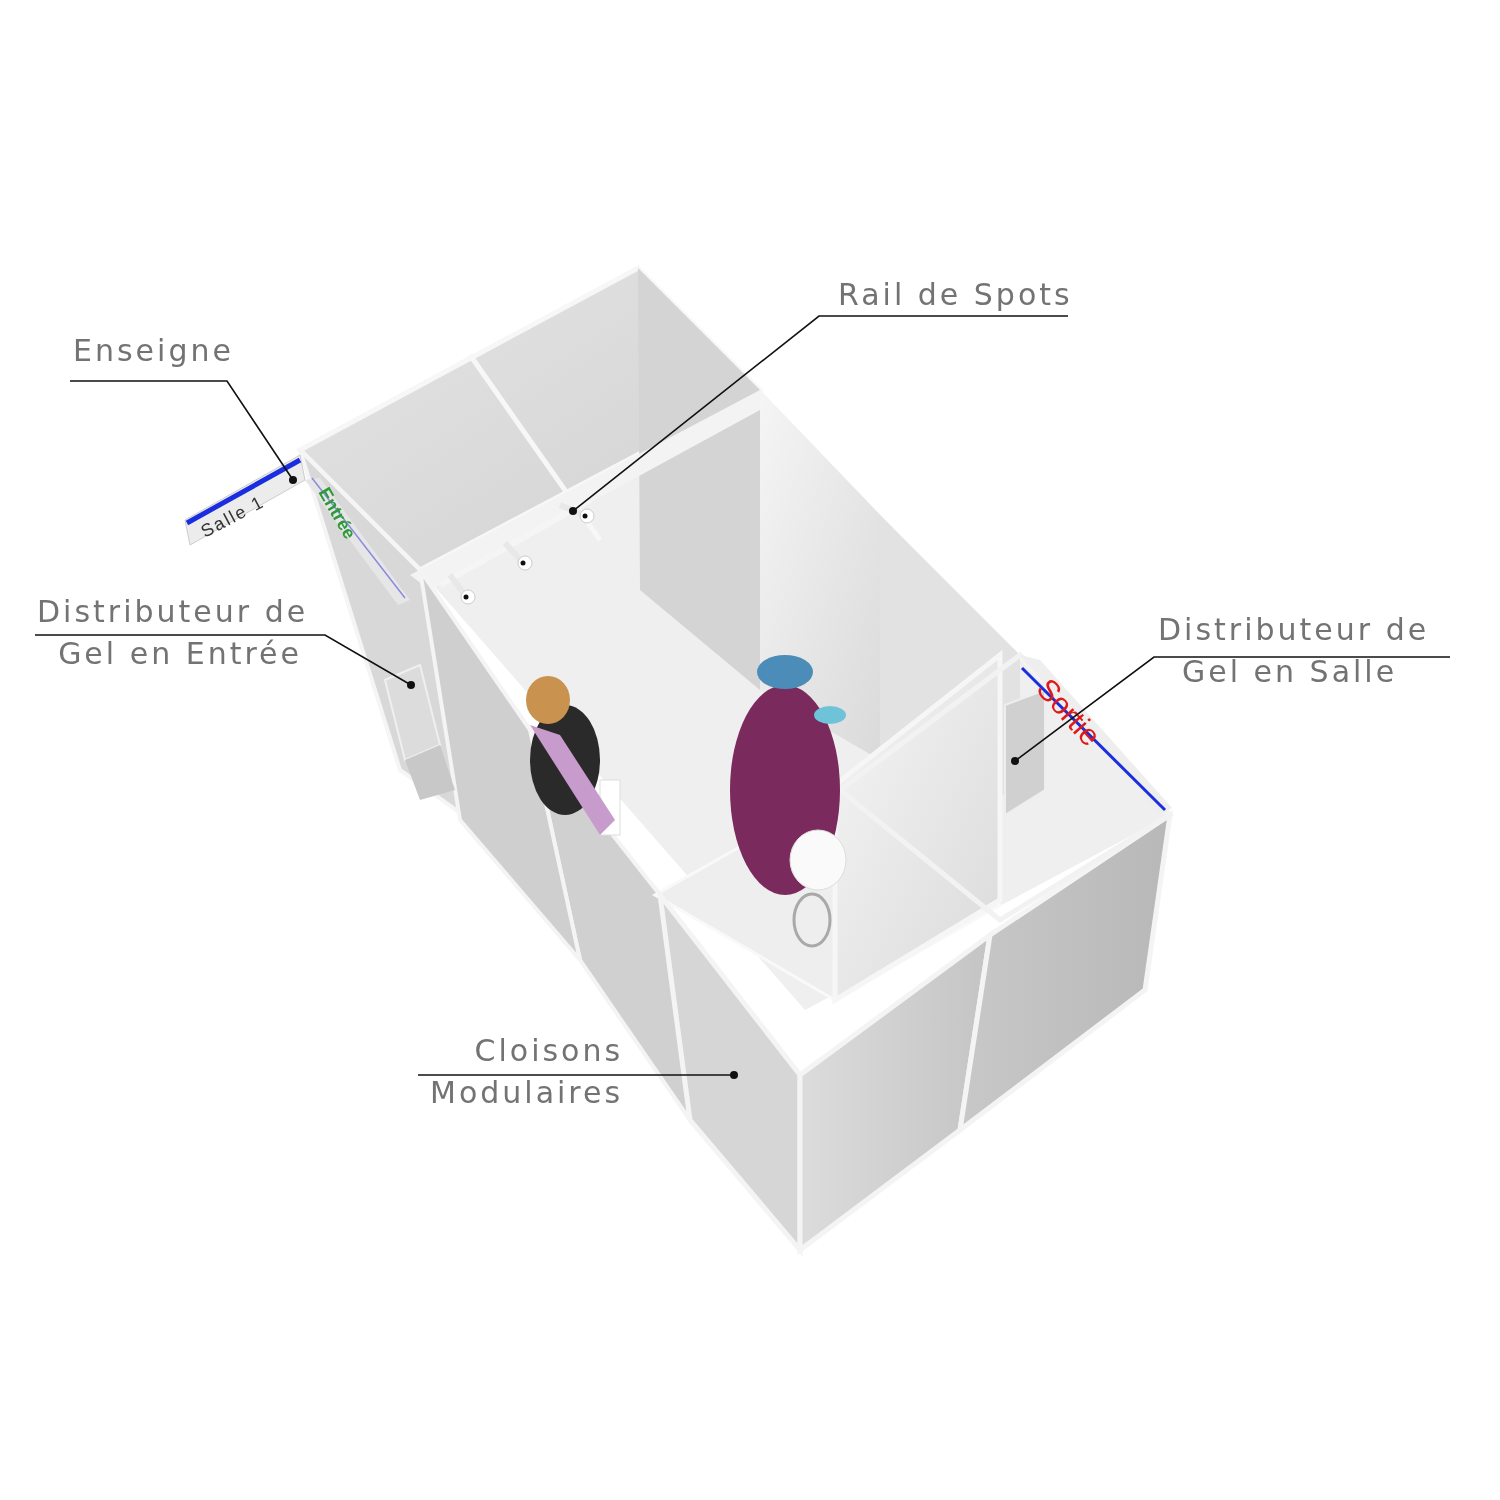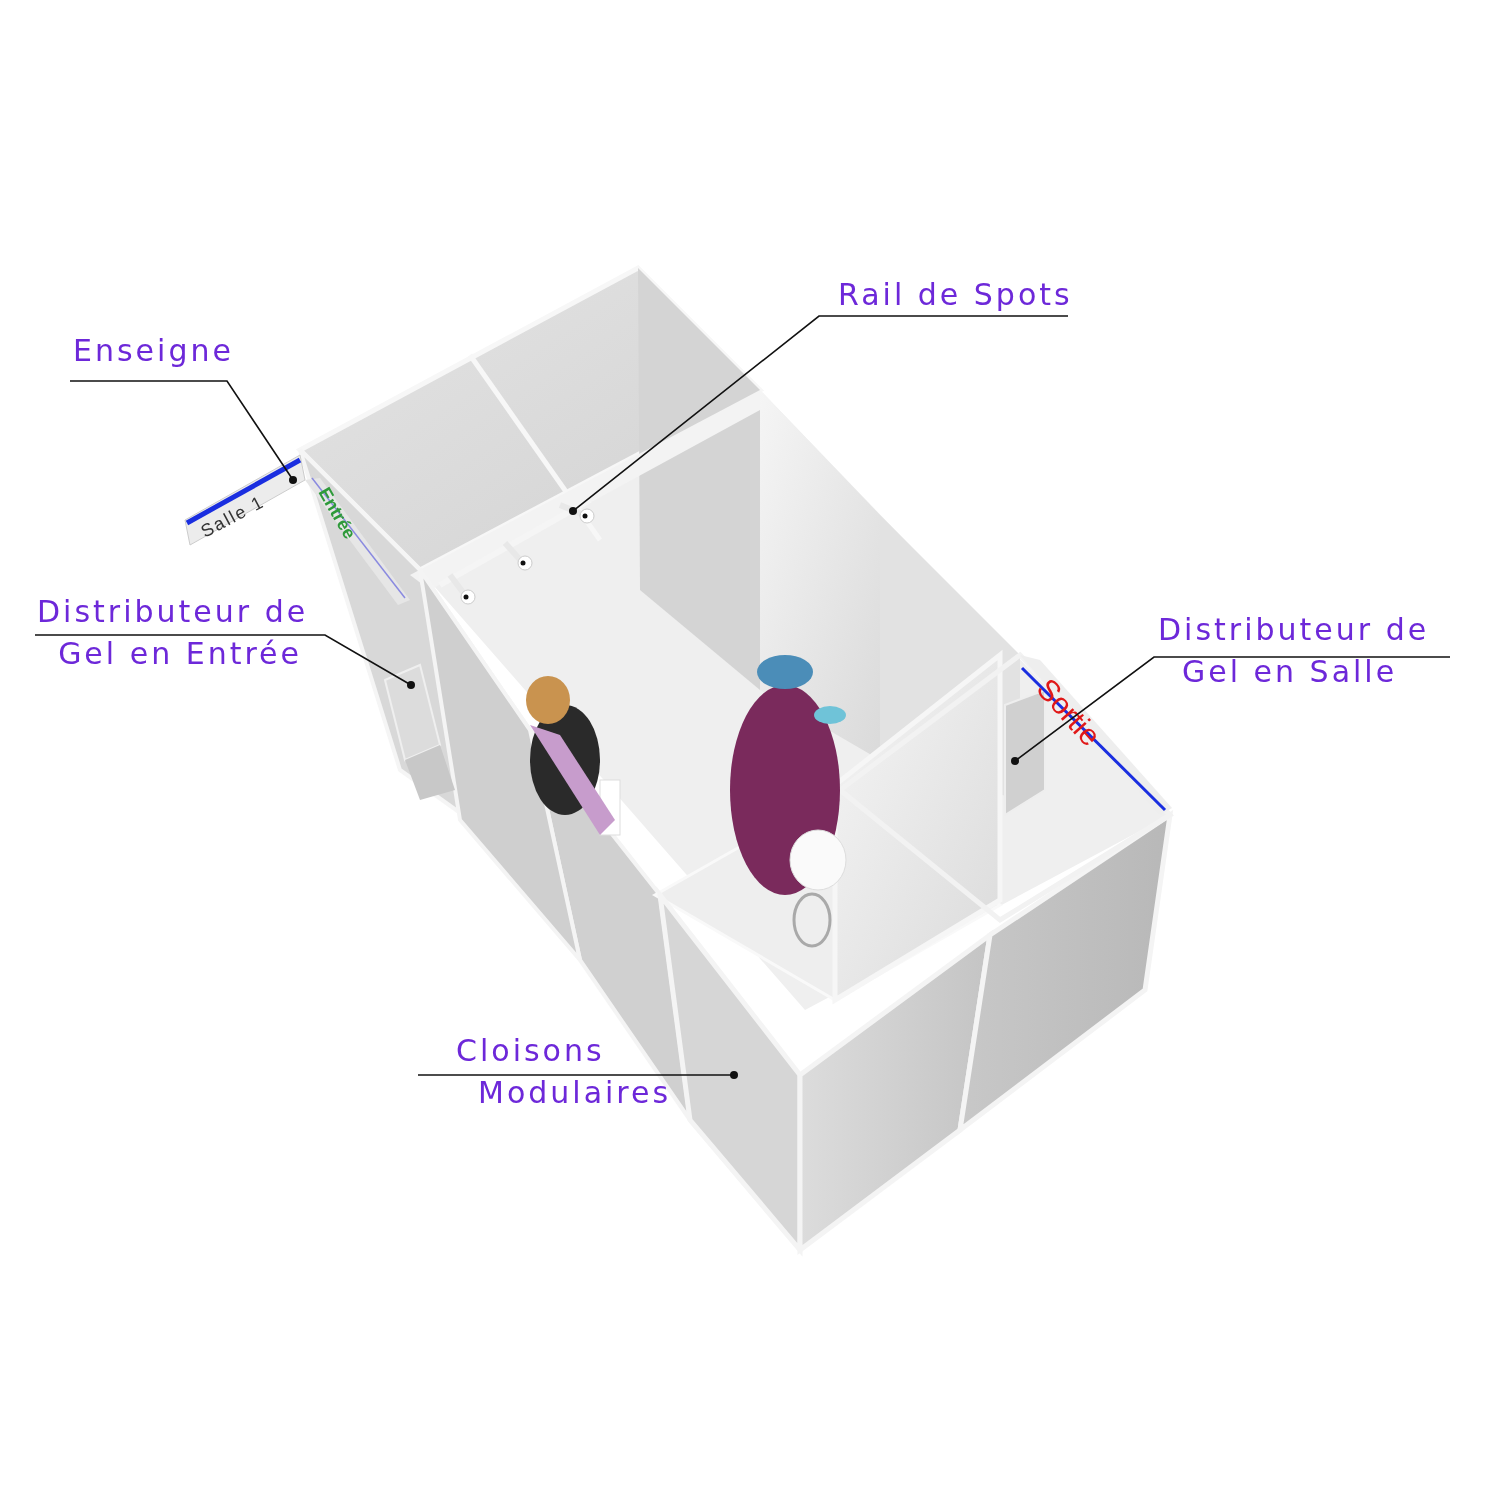--- a/index.html
+++ b/index.html
@@ -1,20 +1,20 @@
 <!DOCTYPE html>
 <html><head>
   <meta charset="utf-8">
   <style>
     html, body { margin: 0; padding: 0; background: #ffffff; }
     body { width: 1500px; height: 1500px; position: relative; overflow: hidden;
            font-family: "DejaVu Sans", sans-serif; }
     #scene { position: absolute; left: 0; top: 0; width: 1500px; height: 1500px; }
     .label { position: absolute; font-family: "DejaVu Sans", sans-serif; font-size: 30px;
-             letter-spacing: 3px; color: #6d28d9; line-height: 1; white-space: nowrap; }
+             letter-spacing: 3px; color: #737373; line-height: 1; white-space: nowrap; }
     .label span { display: block; }
   </style>
 </head>
 <body>
 
 <svg id="scene" viewBox="0 0 1500 1500" xmlns="http://www.w3.org/2000/svg">
   <defs>
     <linearGradient id="gWallBack" x1="0" y1="0" x2="1" y2="1">
       <stop offset="0" stop-color="#e4e4e4"></stop>
         <stop offset="1" stop-color="#d2d2d2"></stop>
@@ -148,16 +148,16 @@
 <div class="label" style="left:37px; top:597px;">
   <span>Distributeur de</span>
   <span style="margin-top:12px; margin-left:15px;text-align:center;">Gel en Entrée</span>
 </div>
 
 <div class="label" style="left:1158px; top:615px;">
   <span>Distributeur de</span>
   <span style="margin-top:12px; margin-left:24px;">Gel en Salle</span>
 </div>
 
-<div class="label" style="left:430px; top:1036px;">
+<div class="label" style="left:430px; top:1036px;text-align:right;">
   <span style="margin-left:26px;">Cloisons</span>
-  <span style="margin-top:12px;margin-left:48px;">Modulaires</span>
+  <span style="margin-top:12px;">Modulaires</span>
 </div>
 
 </body></html>

